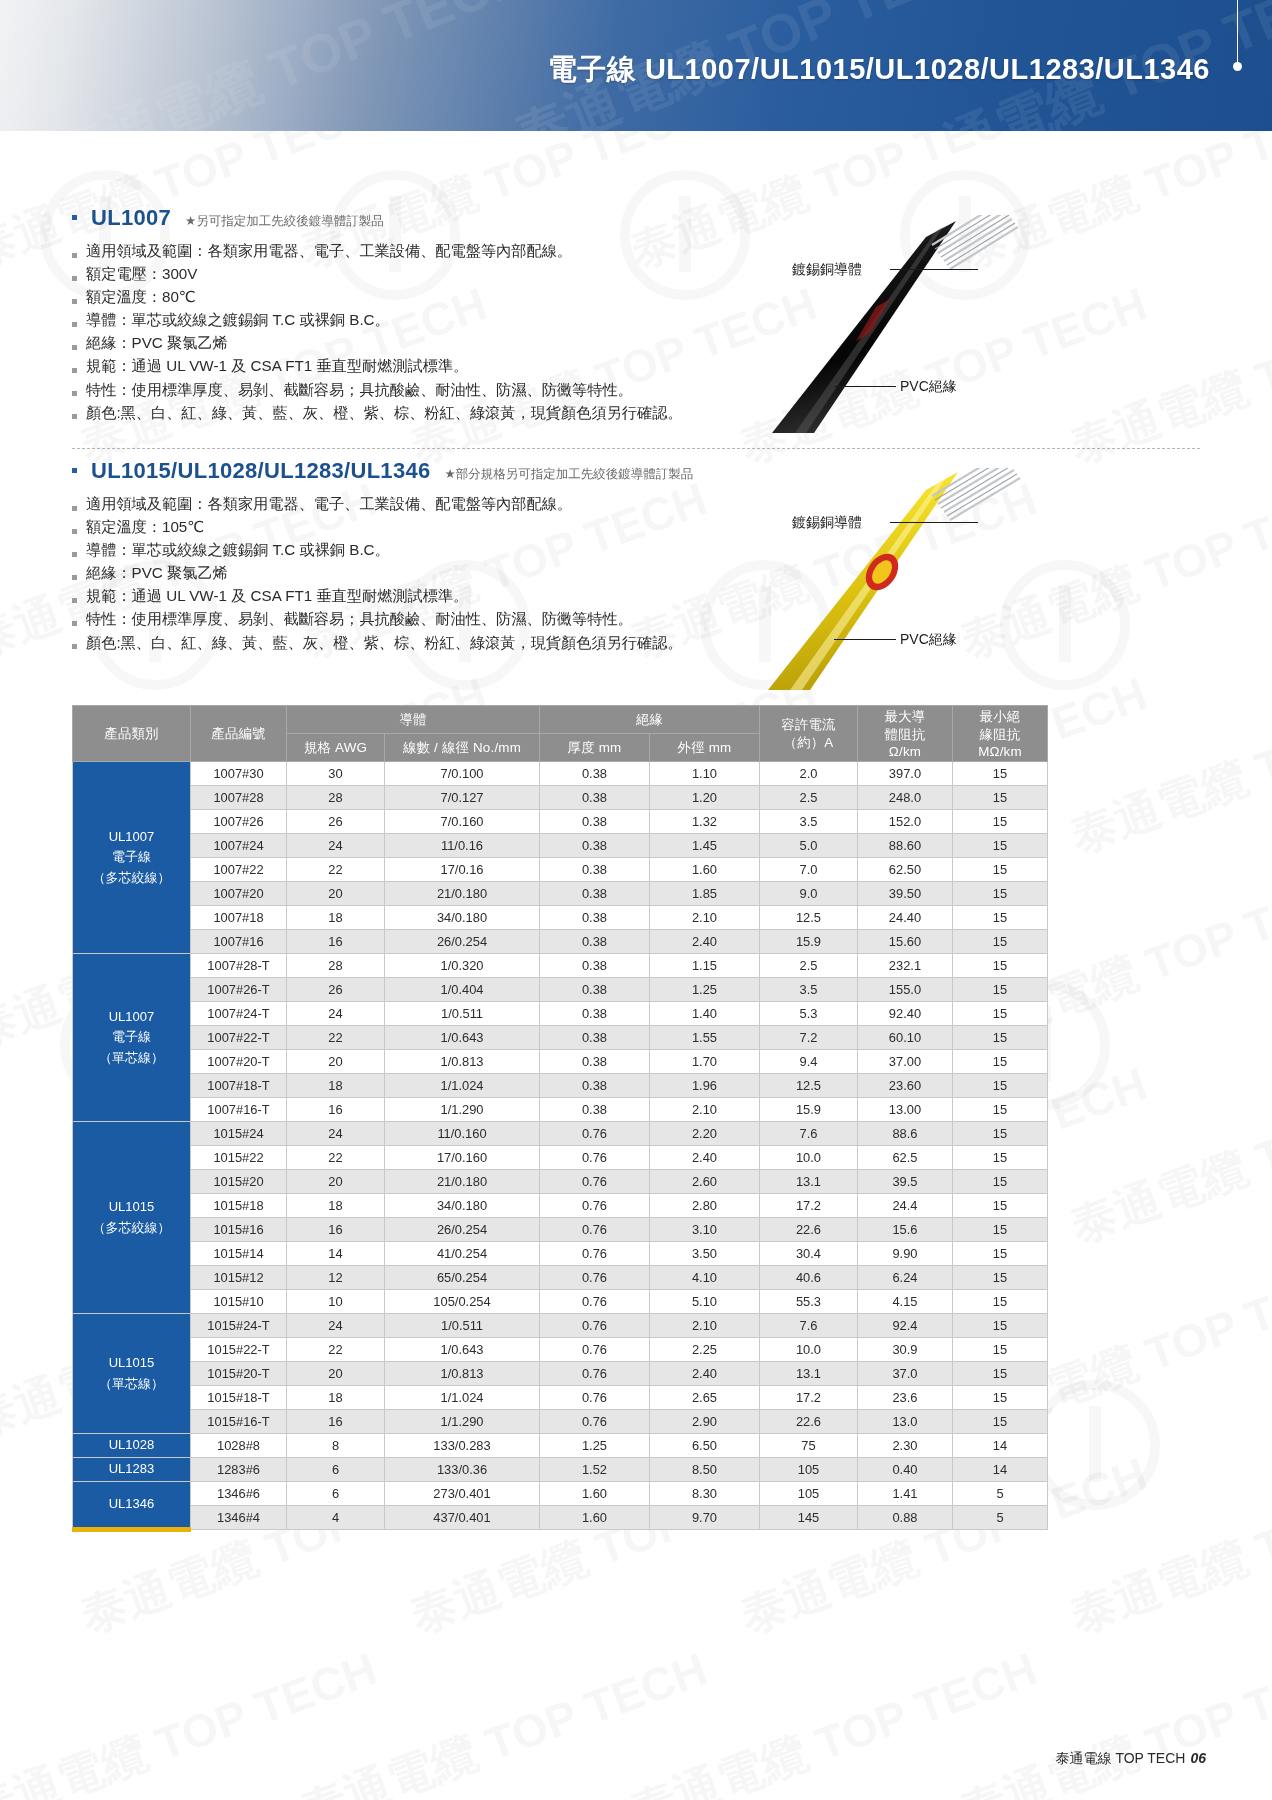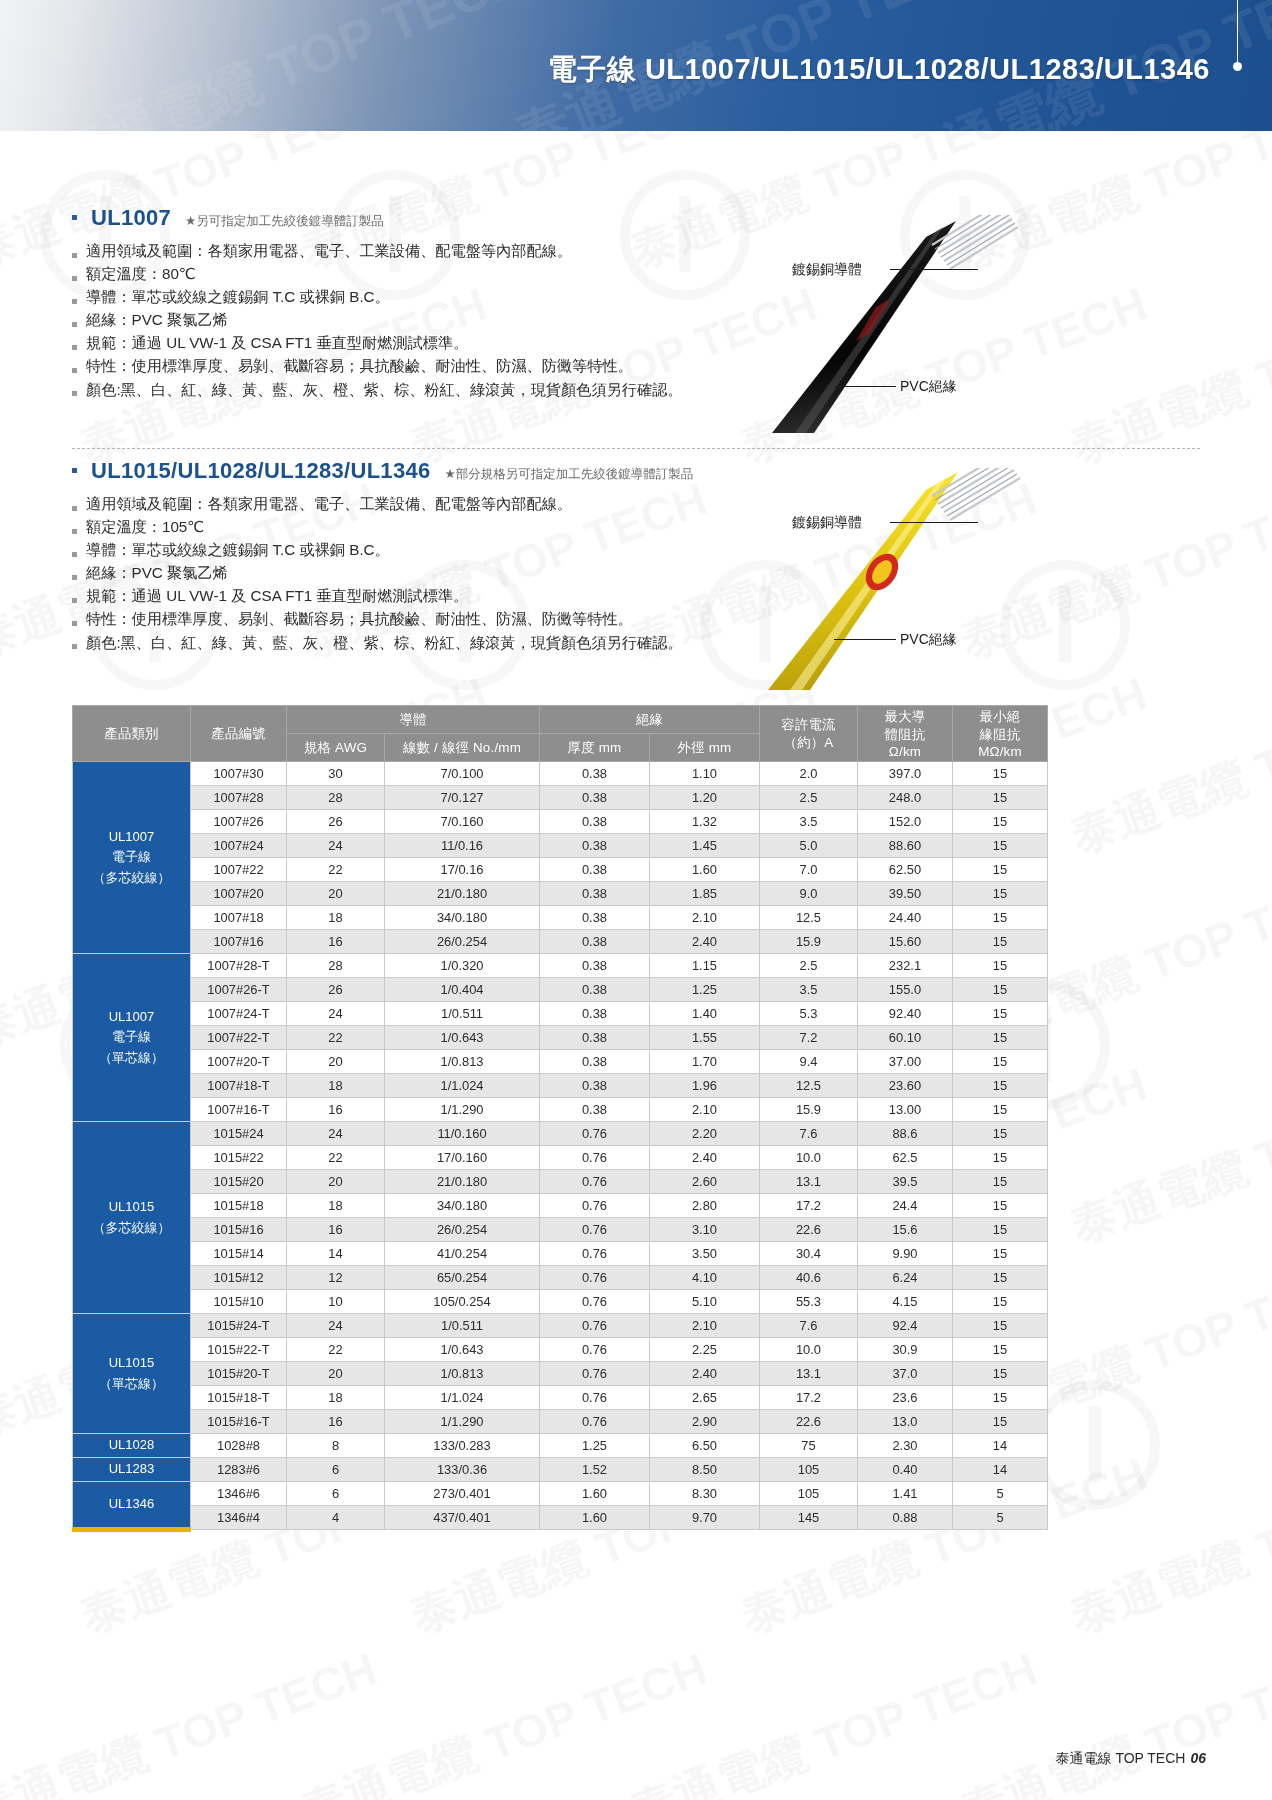--- a/index.html
+++ b/index.html
@@ -313,20 +313,24 @@
     <span class="sec-title">UL1007</span>
     <span class="sec-note">★另可指定加工先絞後鍍導體訂製品</span>
   </div>
   <ul class="spec-list">
     <li>
         <span class="li-sq"></span>
         <span>適用領域及範圍：各類家用電器、電子、工業設備、配電盤等內部配線。</span>
       </li>
     <li>
         <span class="li-sq"></span>
+        <span>額定電壓：300V</span>
+      </li>
+    <li>
+        <span class="li-sq"></span>
         <span>額定溫度：80℃</span>
       </li>
     <li>
         <span class="li-sq"></span>
         <span>導體：單芯或絞線之鍍錫銅 T.C 或裸銅 B.C。</span>
       </li>
     <li>
         <span class="li-sq"></span>
         <span>絕緣：PVC 聚氯乙烯</span>
       </li>

